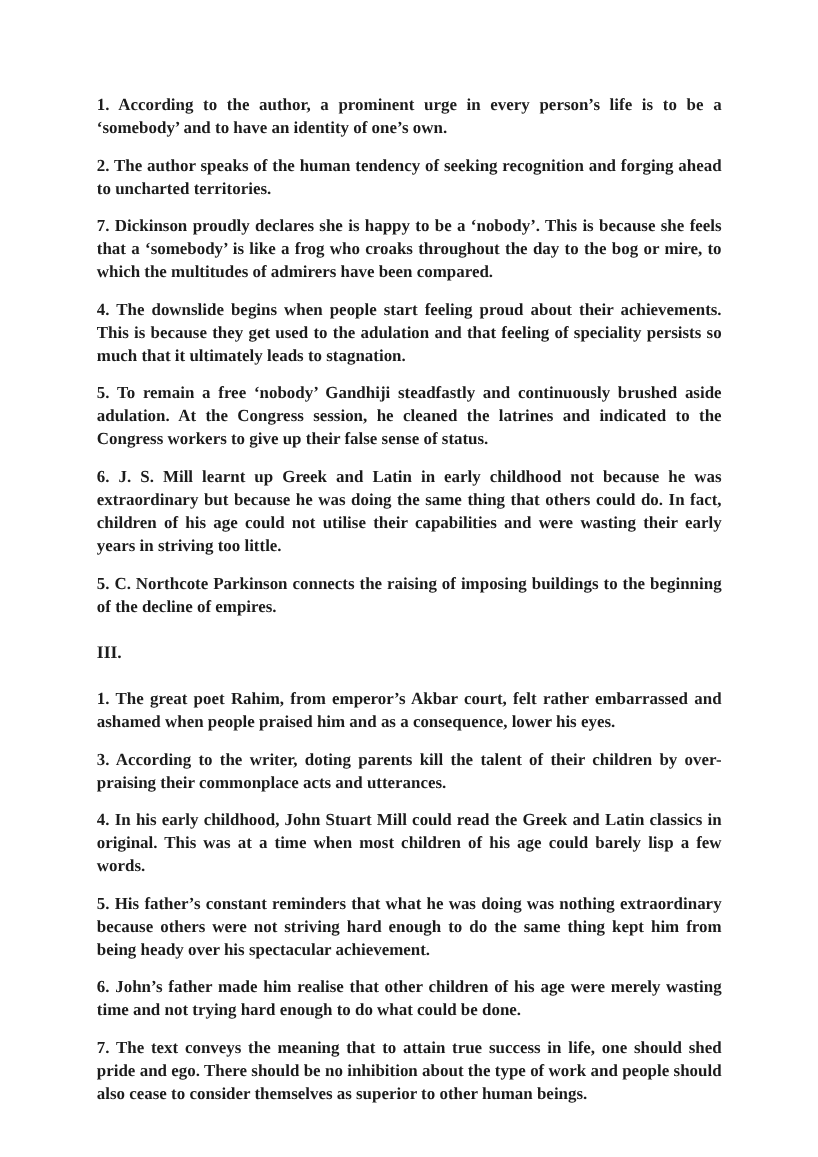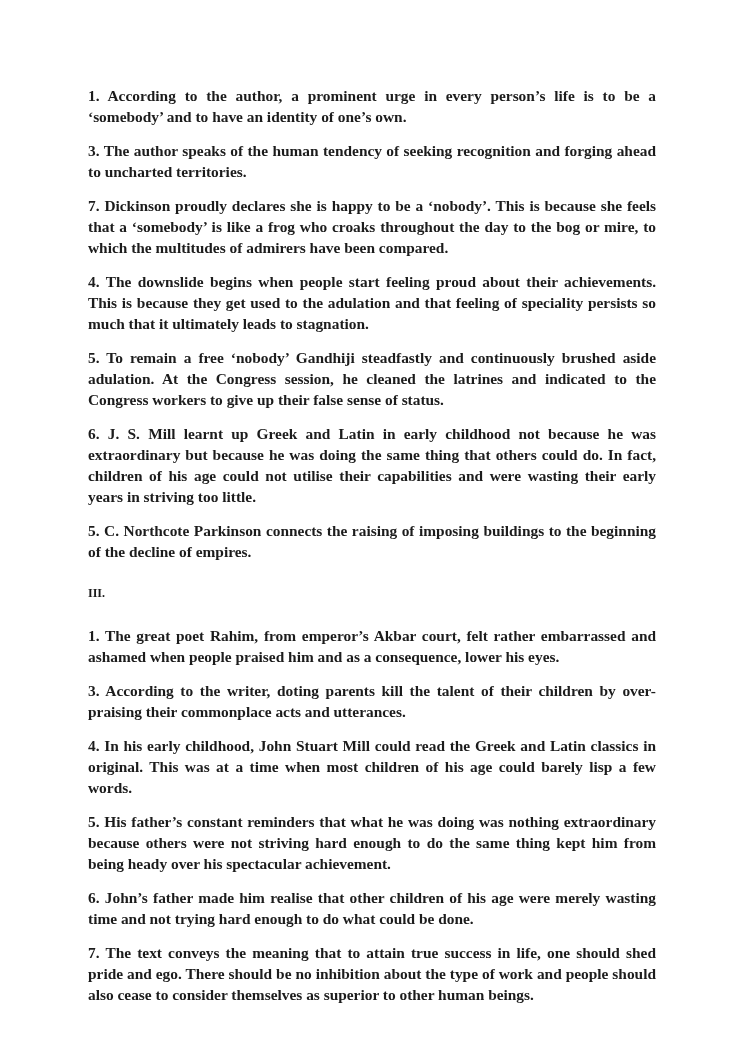--- a/index.html
+++ b/index.html
@@ -37,36 +37,36 @@
     text-align: justify;
     text-justify: inter-word;
     -webkit-hyphens: none;
     hyphens: none;
   }
   p.item:last-child {
     margin-bottom: 0;
   }
   .section-label {
     margin: 0 0 13px 0;
-    font-size: 12px;
+    font-size: 16px;
     line-height: 21px;
     text-align: left;
   }
   .block-gap {
     height: 8px;
   }
 </style>
 </head>
 <body>
 
 <div class="page">
   <div class="content">
 
     <p class="item">1. According to the author, a prominent urge in every person’s life is to be a ‘somebody’ and to have an identity of one’s own.</p>
-    <p class="item">3. The author speaks of the human tendency of seeking recognition and forging ahead to uncharted territories.</p>
+    <p class="item">2. The author speaks of the human tendency of seeking recognition and forging ahead to uncharted territories.</p>
     <p class="item">7. Dickinson proudly declares she is happy to be a ‘nobody’. This is because she feels that a ‘somebody’ is like a frog who croaks throughout the day to the bog or mire, to which the multitudes of admirers have been compared.</p>
     <p class="item">4. The downslide begins when people start feeling proud about their achievements. This is because they get used to the adulation and that feeling of speciality persists so much that it ultimately leads to stagnation.</p>
     <p class="item">5. To remain a free ‘nobody’ Gandhiji steadfastly and continuously brushed aside adulation. At the Congress session, he cleaned the latrines and indicated to the Congress workers to give up their false sense of status.</p>
     <p class="item">6. J. S. Mill learnt up Greek and Latin in early childhood not because he was extraordinary but because he was doing the same thing that others could do. In fact, children of his age could not utilise their capabilities and were wasting their early years in striving too little.</p>
     <p class="item">5. C. Northcote Parkinson connects the raising of imposing buildings to the beginning of the decline of empires.</p>
 
     <div class="block-gap"></div>
 
     <p class="section-label">III.</p>
 

